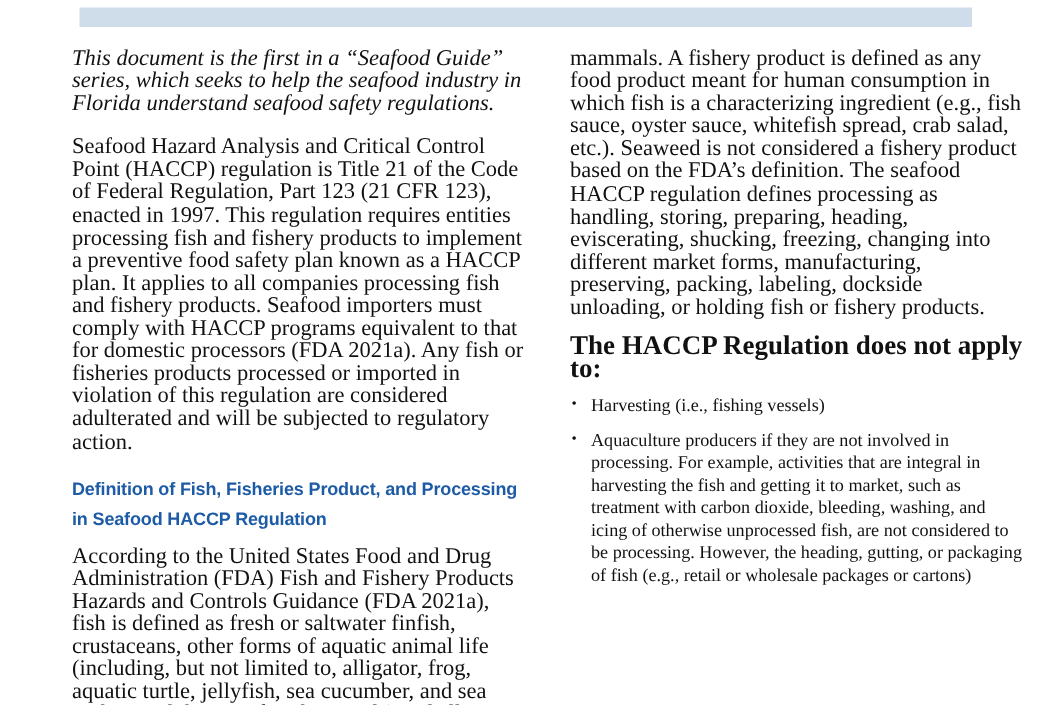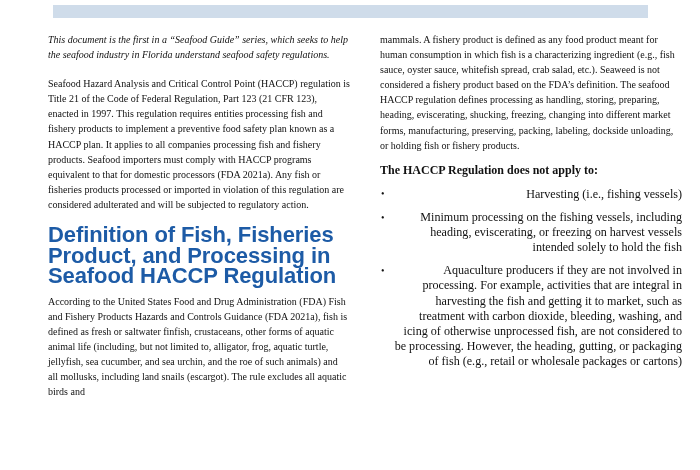--- a/index.html
+++ b/index.html
@@ -42,50 +42,49 @@
   }
   .col {
     width: 302px;
     flex: 0 0 302px;
   }
   .col-right {
     margin-left: 6px;
   }
   p {
     margin: 0 0 10px 0;
-    font-size: 10px;
+    font-size: 15px;
     line-height: 15.1px;
     text-align: left;
     hyphens: none;
   }
   p.lede {
     font-style: italic;
     margin-bottom: 14px;
   }
   h2.section-title {
     font-family: "Liberation Sans", "DejaVu Sans", sans-serif;
     font-weight: bold;
     color: #1d5ba6;
-    font-size: 22px;
+    font-size: 12px;
     line-height: 20.5px;
     letter-spacing: -0.1px;
     margin: 13px 0 7px 0;
   }
   h3.sub-title {
     font-family: "Liberation Serif", "DejaVu Serif", serif;
     font-weight: bold;
-    font-size: 12px;
+    font-size: 18px;
     line-height: 15.2px;
     margin: 7px 0 9px 0;
   }
   ul.bullets {
     list-style: none;
     margin: 0;
     padding: 0;
-    text-align: right;
   }
   ul.bullets li {
     position: relative;
     padding-left: 14px;
     margin-bottom: 8px;
     font-size: 12.1px;
     line-height: 15.1px;
   }
   ul.bullets li::before {
     content: "\2022";
@@ -116,19 +115,18 @@
       <p>According to the United States Food and Drug Administration (FDA) Fish and Fishery Products Hazards and Controls Guidance (FDA 2021a), fish is defined as fresh or saltwater finfish, crustaceans, other forms of aquatic animal life (including, but not limited to, alligator, frog, aquatic turtle, jellyfish, sea cucumber, and sea urchin, and the roe of such animals) and all mollusks, including land snails (escargot). The rule excludes all aquatic birds and</p>
     </div>
 
     <div class="col col-right">
       <p>mammals. A fishery product is defined as any food product meant for human consumption in which fish is a characterizing ingredient (e.g., fish sauce, oyster sauce, whitefish spread, crab salad, etc.). Seaweed is not considered a fishery product based on the FDA’s definition. The seafood HACCP regulation defines processing as handling, storing, preparing, heading, eviscerating, shucking, freezing, changing into different market forms, manufacturing, preserving, packing, labeling, dockside unloading, or holding fish or fishery products.</p>
 
       <h3 class="sub-title">The HACCP Regulation does not apply to:</h3>
 
       <ul class="bullets">
         <li>Harvesting (i.e., fishing vessels)</li>
-        <li>Minimum processing on the fishing vessels, including heading, eviscerating, or freezing on harvest vessels intended solely to hold the fish</li>
         <li>Aquaculture producers if they are not involved in processing. For example, activities that are integral in harvesting the fish and getting it to market, such as treatment with carbon dioxide, bleeding, washing, and icing of otherwise unprocessed fish, are not considered to be processing. However, the heading, gutting, or packaging of fish (e.g., retail or wholesale packages or cartons)</li>
       </ul>
     </div>
 
   </div>
 </div>
 
 </body></html>

